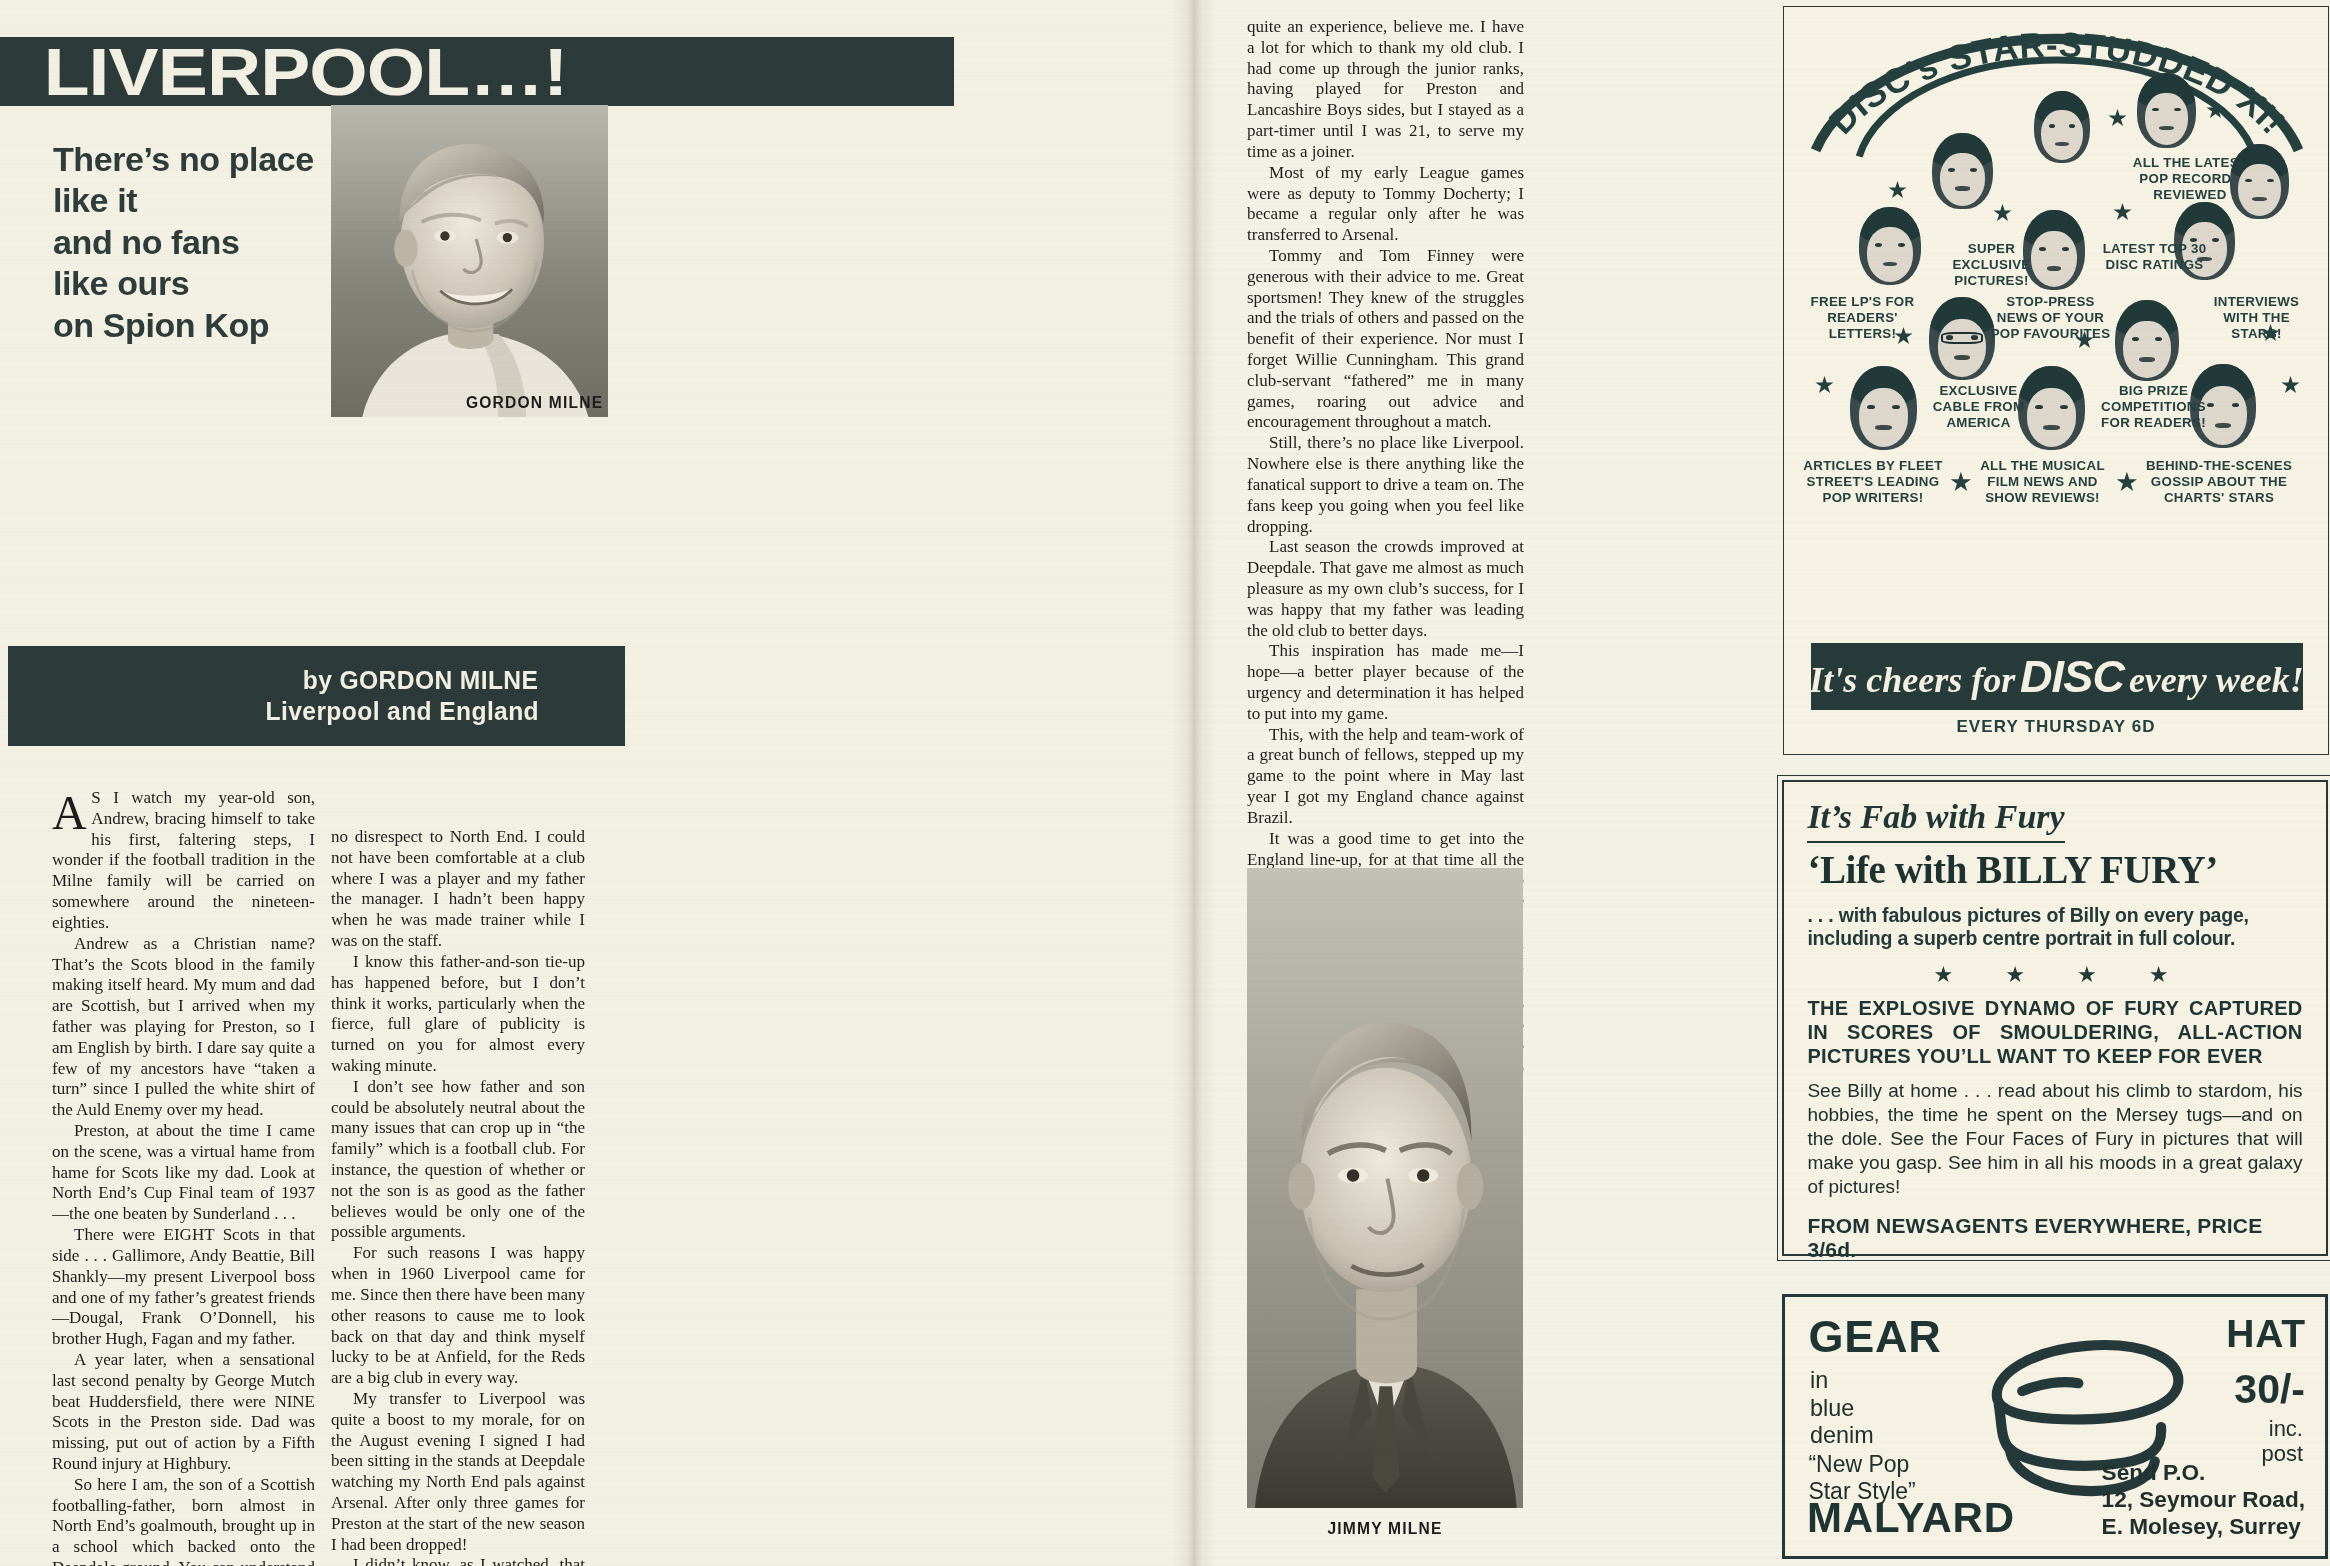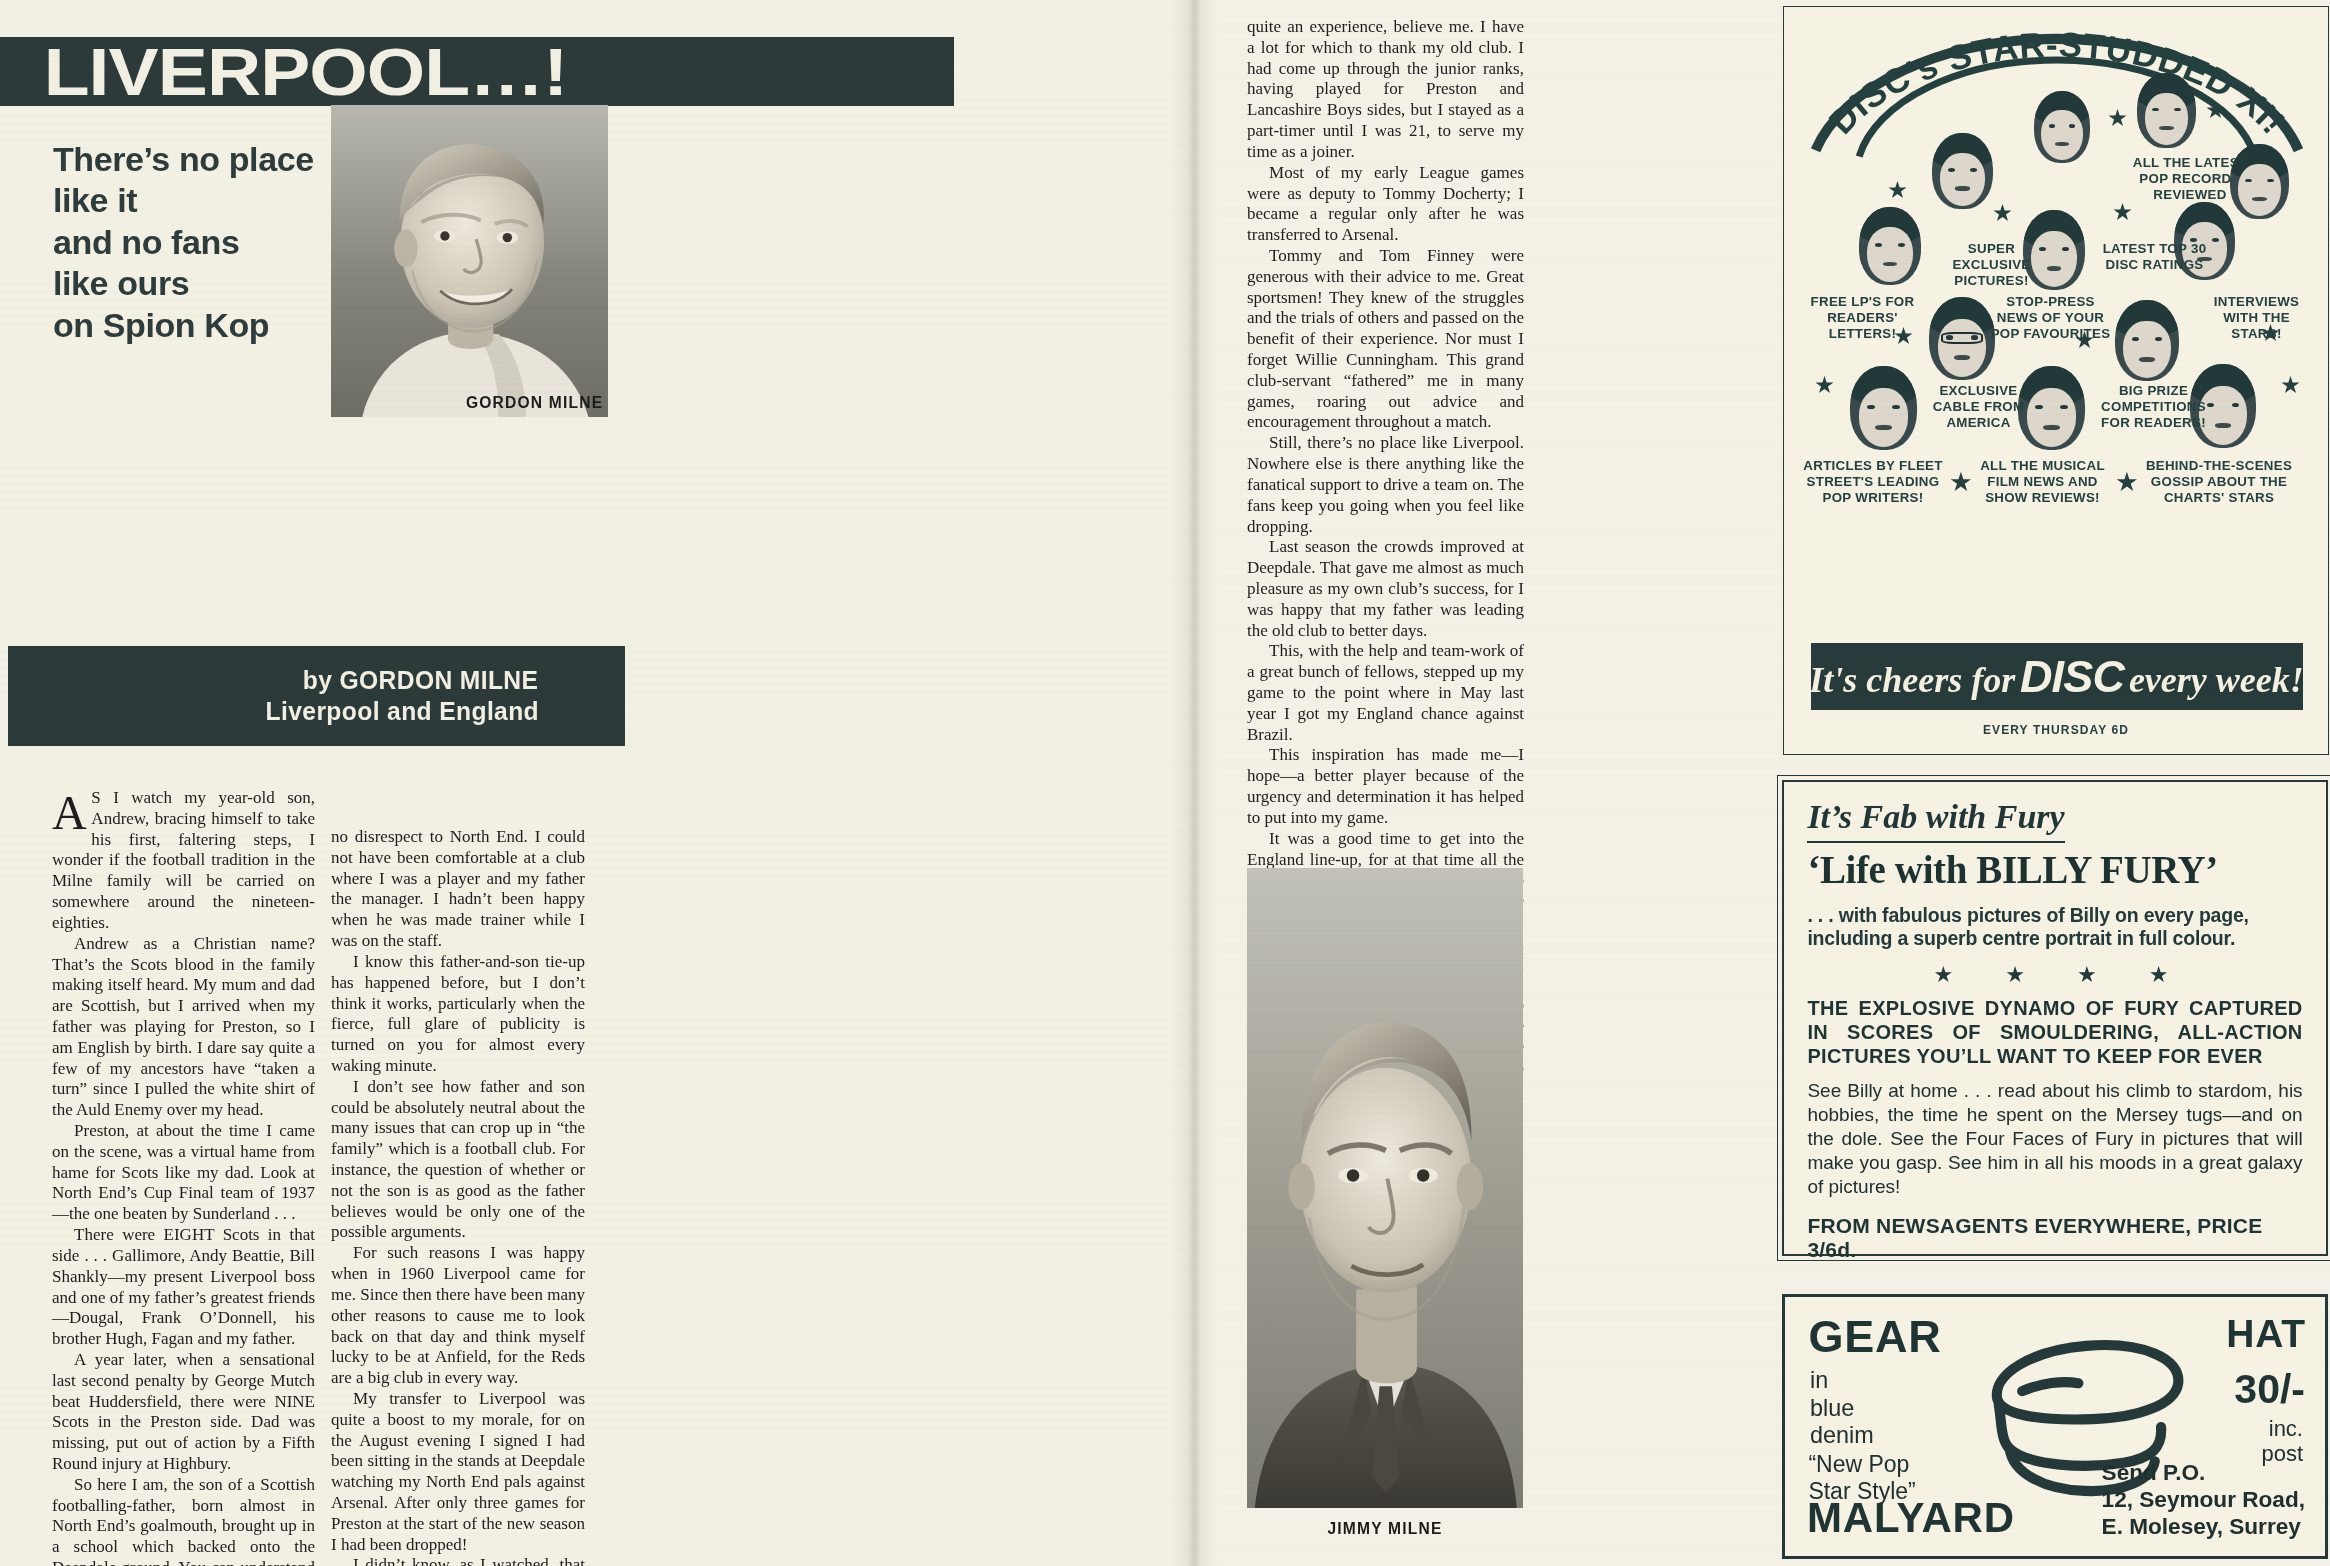--- a/index.html
+++ b/index.html
@@ -216,21 +216,21 @@
   }
   .disc-strip-text .big {
     font-family:"Liberation Sans", sans-serif;
     font-style:italic; font-weight:700; font-size:45px;
     letter-spacing:-0.8px; margin:0 4.7px;
   }
   .disc-footer {
     position:absolute; left:0; bottom:17px; width:100%;
     text-align:center;
     font-family:"Liberation Sans", sans-serif;
-    font-weight:700; font-size:12px; letter-spacing:1.1px;
+    font-weight:700; font-size:17px; letter-spacing:1.1px;
     color:#24403f;
   }
 
   
   .ad-fury {
     position:absolute; left:1782px; top:780px; width:546px; height:476px;
     background:#f6f2e4;
     border:2.3px double #2a3838;
     padding:17px 23.4px 14px 23.4px;
     outline:1.6px solid #2a3838; outline-offset:4.7px;
@@ -434,22 +434,22 @@
   </div>
 
   <div class="page-right"></div>
 
   <div class="col col-3">
     <p class="first"><span>quite an experience, believe me. I have a lot for which to thank my old club. I had come up through the junior ranks, having played for Preston and Lancashire Boys sides, but I stayed as a part-timer until I was 21, to serve my time as a joiner.</span></p>
     <p><span>Most of my early League games were as deputy to Tommy Docherty; I became a regular only after he was transferred to Arsenal.</span></p>
     <p><span>Tommy and Tom Finney were generous with their advice to me. Great sportsmen! They knew of the struggles and the trials of others and passed on the benefit of their experience. Nor must I forget Willie Cunningham.  This grand club-servant “fathered” me in many games, roaring out advice and encouragement throughout a match.</span></p>
     <p><span>Still, there’s no place like Liverpool. Nowhere else is there anything like the fanatical support to drive a team on. The fans keep you going when you feel like dropping.</span></p>
     <p><span>Last season the crowds improved at Deepdale. That gave me almost as much pleasure as my own club’s success, for I was happy that my father was leading the old club to better days.</span></p>
+    <p><span>This inspiration has made me—I hope—a better player because of the urgency and determination it has helped to put into my game.</span></p>
     <p><span>This, with the help and team-work of a great bunch of fellows, stepped up my game to the point where in May last year I got my England chance against Brazil.</span></p>
-    <p><span>This inspiration has made me—I hope—a better player because of the urgency and determination it has helped to put into my game.</span></p>
     <p><span>It was a good time to get into the England line-up, for at that time all the boys were hitting it off. I don’t have to tell you what that first cap—and the others which followed—meant to me.</span></p>
     <p><span>As a kid, I was brought up as much on football stories as the nursery kind. I lapped them up.</span></p>
     <p><span>Now my young Andrew has a lot to hear from HIS dad. My hope is that the day will come when he can carry on the family tradition. I’m looking forward to buying him his first football boots!</span></p>
   </div>
 
   <div class="photo-jimmy">
     <svg viewBox="0 0 354 820" width="276" height="640" preserveAspectRatio="none">
       <defs>
         <linearGradient id="bgJ" x1="0" y1="0" x2="0" y2="1">
           <stop offset="0%" stop-color="#c3c2b8"></stop>

